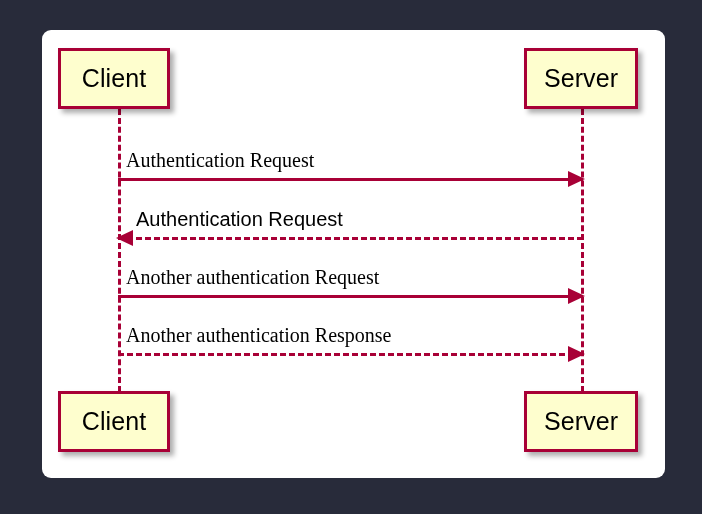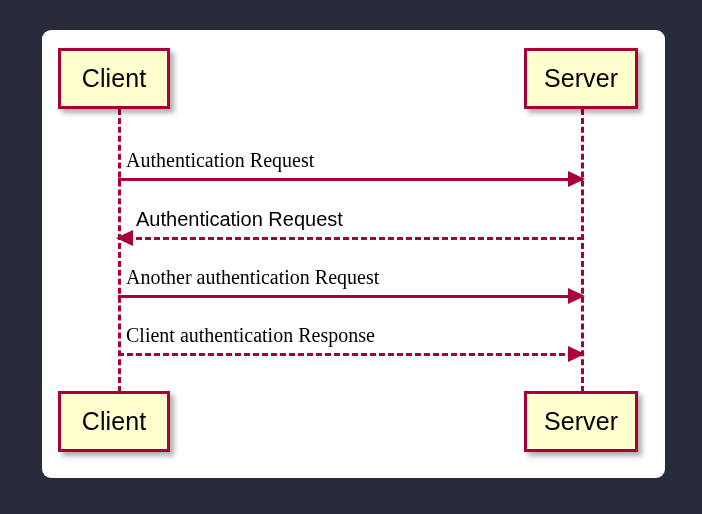--- a/index.html
+++ b/index.html
@@ -141,21 +141,21 @@
     <div class="arrow left"></div>
   </div>
 
   <div class="message m3">
     <span class="mlabel near-left">Another authentication Request</span>
     <div class="line"></div>
     <div class="arrow right"></div>
   </div>
 
   <div class="message m4 dotted">
-    <span class="mlabel near-left">Client authentication Response</span>
+    <span class="mlabel near-left">Another authentication Response</span>
     <div class="line"></div>
     <div class="arrow right"></div>
   </div>
 
   <div class="participant p-client-bot">
     <span class="plabel">Client</span>
   </div>
   <div class="participant p-server-bot">
     <span class="plabel">Server</span>
   </div>

